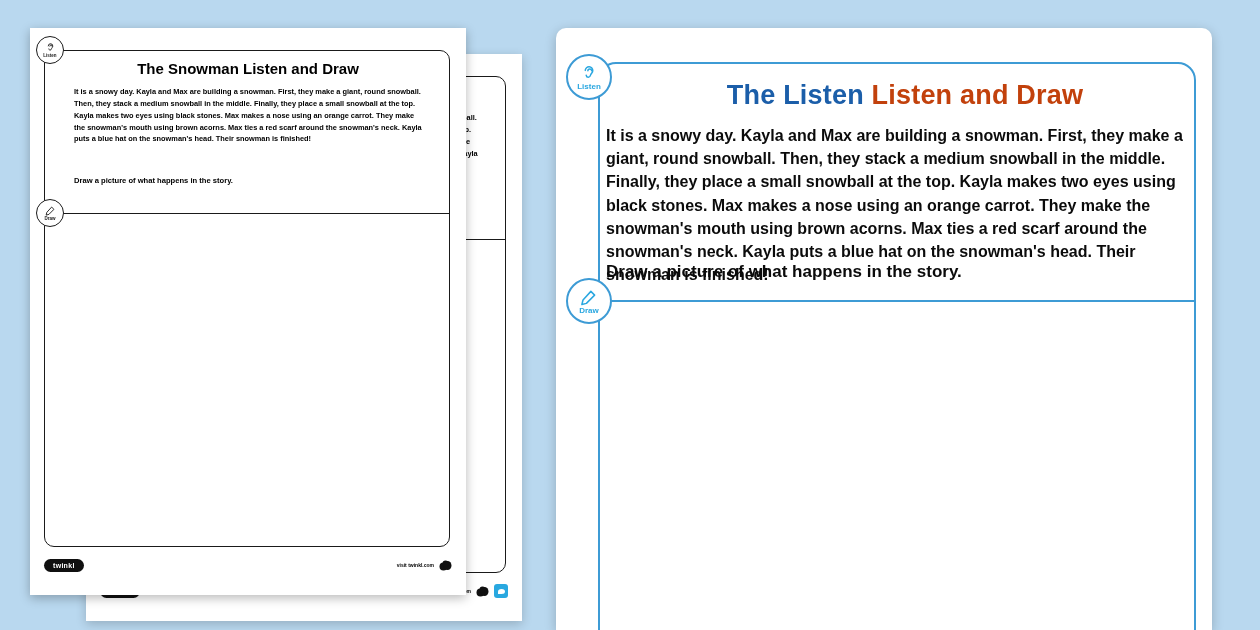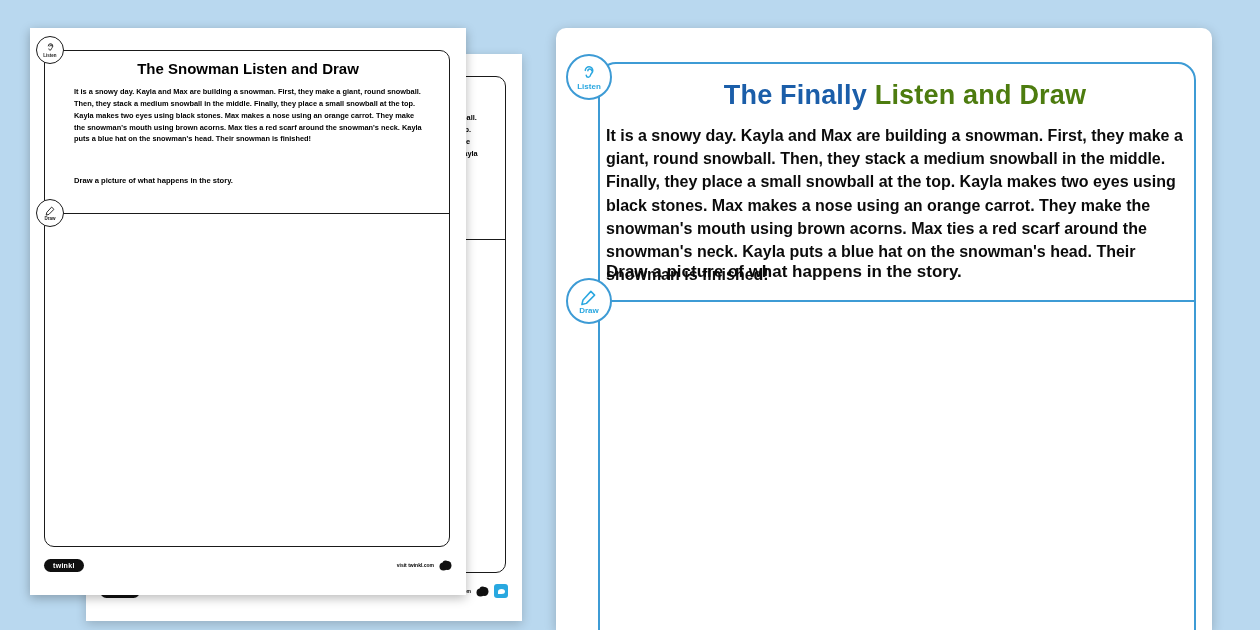--- a/index.html
+++ b/index.html
@@ -86,21 +86,21 @@
   }
   .big-circle .lbl{font-size:8px;font-weight:bold;color:#2aa7e0;line-height:1;margin-top:1px;}
   .big-listen{left:10px;top:26px;}
   .big-draw{left:10px;top:250px;}
 
   .panel-title{
     position:absolute;left:70px;right:28px;top:52px;text-align:center;
     font-size:27px;font-weight:bold;letter-spacing:.2px;
   }
   .panel-title .t-main{color:#1b5ea9;}
-  .panel-title .t-accent{color:#4d7c0f;}
+  .panel-title .t-accent{color:#c2410c;}
   .panel-story{
     position:absolute;left:50px;right:26px;top:96px;
     font-size:16px;font-weight:bold;color:#0b0b0b;line-height:1.45;
   }
   .panel-instruction{
     position:absolute;left:50px;right:26px;top:234px;
     font-size:17px;font-weight:bold;color:#0b0b0b;
   }
 </style>
 </head>
@@ -187,21 +187,21 @@
 
     <div class="big-circle big-listen">
       <svg width="18" height="18" viewBox="0 0 24 24">
         <path d="M7 8.5a5 5 0 1 1 10 .6c0 2.6-2.2 3.4-2.8 5.4-.5 1.8-1.2 3.2-3 3.2-1.6 0-2.7-1.1-2.9-2.6" fill="none" stroke="#2aa7e0" stroke-width="2" stroke-linecap="round"></path>
         <path d="M10.5 9a2.5 2.5 0 0 1 5 0" fill="none" stroke="#2aa7e0" stroke-width="2" stroke-linecap="round"></path>
       </svg>
       <span class="lbl">Listen</span>
     </div>
 
     <div class="panel-title">
-      <span class="t-main">The Finally</span><span class="t-accent"> Listen and Draw</span>
+      <span class="t-main">The Listen</span><span class="t-accent"> Listen and Draw</span>
     </div>
 
     <div class="panel-story">It is a snowy day. Kayla and Max are building a snowman. First, they make a giant, round snowball. Then, they stack a medium snowball in the middle. Finally, they place a small snowball at the top.  Kayla makes two eyes using black stones. Max makes a nose using an orange carrot. They make the snowman's mouth using brown acorns. Max ties a red scarf around the snowman's neck. Kayla puts a blue hat on the snowman's head. Their snowman is finished!</div>
     <div class="panel-instruction">Draw a picture of what happens in the story.</div>
 
     <div class="big-circle big-draw">
       <svg width="18" height="18" viewBox="0 0 24 24">
         <path d="M14.5 4.5l5 5L8.5 20.5 2.5 22l1.5-6z" fill="none" stroke="#2aa7e0" stroke-width="2" stroke-linejoin="round"></path>
       </svg>
       <span class="lbl">Draw</span>

